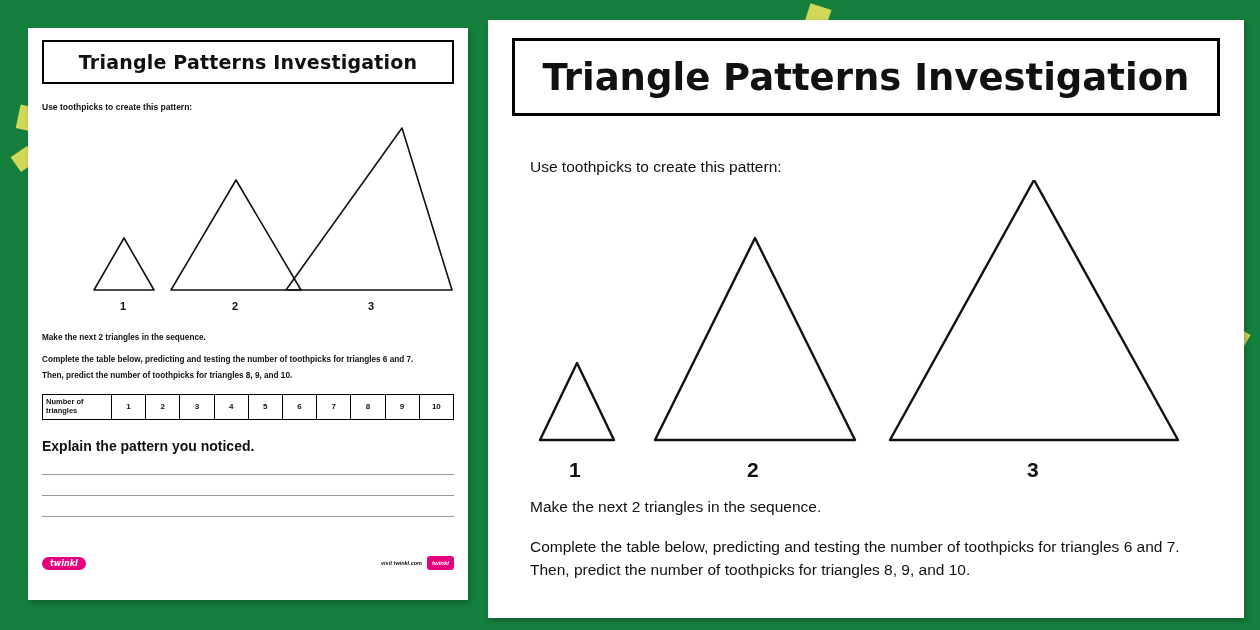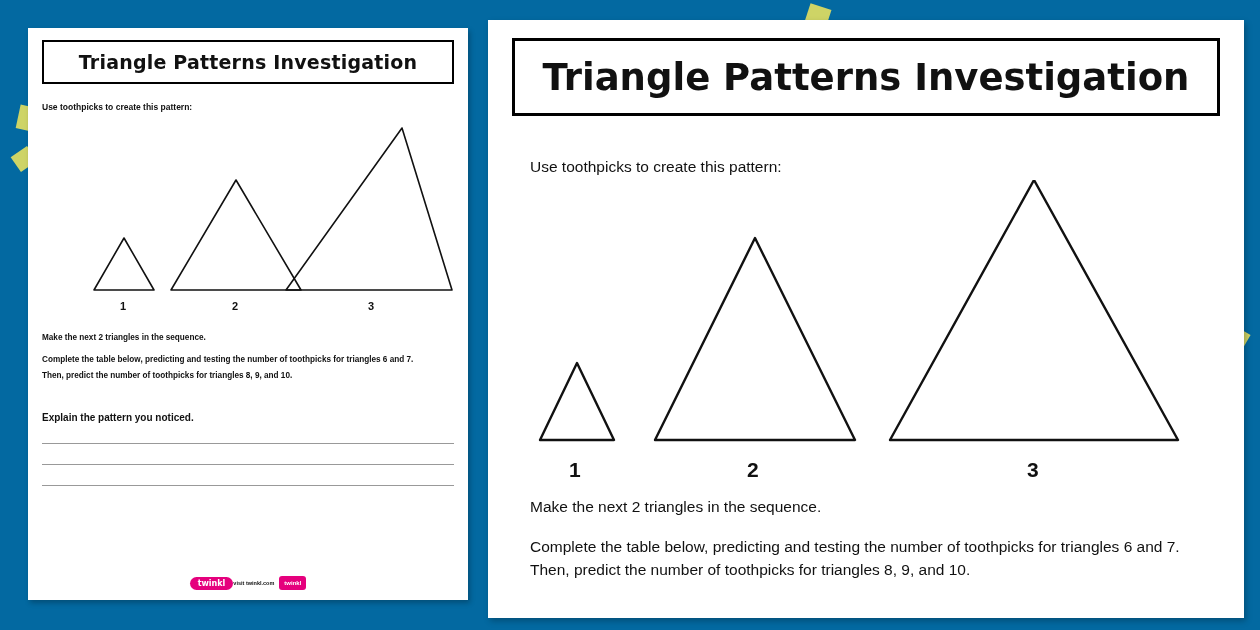--- a/index.html
+++ b/index.html
@@ -10,21 +10,21 @@
     width: 1260px;
     height: 630px;
     overflow: hidden;
     background: #8cc63e;
     font-family: "Liberation Sans", sans-serif;
   }
   .stage {
     position: relative;
     width: 1260px;
     height: 630px;
-    background: #0369a1;
+    background: #15803d;
   }
   
   .confetti {
     position: absolute;
     background: #f2e85c;
     opacity: 0.85;
   }
   .c1 { left: 806px; top: 6px; width: 22px; height: 26px; transform: rotate(18deg); }
   .c2 { left: 1190px; top: 60px; width: 18px; height: 20px; transform: rotate(-22deg); }
   .c3 { left: 18px; top: 106px; width: 16px; height: 24px; transform: rotate(12deg); }
@@ -103,38 +103,39 @@
     color: #111;
   }
   table.sm-table td.hdr {
     width: 64px;
     text-align: left;
     padding-left: 3px;
     font-size: 7.5px;
     line-height: 1.15;
   }
   .sm-explain {
-    font-size: 10px;
+    font-size: 14px;
     font-weight: bold;
     color: #111;
     margin-top: 18px;
   }
   .sm-rule {
     border-bottom: 1px solid #999;
     height: 14px;
     margin-top: 6px;
   }
   .sm-footer {
     position: absolute;
     left: 0;
     right: 0;
-    bottom: 0;
+    bottom: 20px;
     display: flex;
     align-items: center;
-    justify-content: center;
+    justify-content: space-between;
+    font-style: italic;
   }
   .twinkl-logo {
     background: #e5007d;
     color: #fff;
     font-size: 8px;
     font-weight: bold;
     padding: 2px 8px;
     border-radius: 7px;
     font-family: "DejaVu Sans", sans-serif;
   }
@@ -250,20 +251,33 @@
         <div class="sm-label" style="left:190px; top:182px;">2</div>
         <div class="sm-label" style="left:326px; top:182px;">3</div>
       </div>
 
       <div class="sm-para">Make the next 2 triangles in the sequence.</div>
       <div class="sm-para space">Complete the table below, predicting and testing the number of toothpicks for triangles 6 and 7.</div>
       <div class="sm-para">Then, predict the number of toothpicks for triangles 8, 9, and 10.</div>
 
       <table class="sm-table">
         <tbody>
+            <tr>
+          <td class="hdr">Number of triangles</td>
+          <td>1</td>
+          <td>2</td>
+          <td>3</td>
+          <td>4</td>
+          <td>5</td>
+          <td>6</td>
+          <td>7</td>
+          <td>8</td>
+          <td>9</td>
+          <td>10</td>
+        </tr>
       </tbody>
         </table>
 
       <div class="sm-explain">Explain the pattern you noticed.</div>
       <div class="sm-rule"></div>
       <div class="sm-rule"></div>
       <div class="sm-rule"></div>
 
       <div class="sm-footer">
         <div class="twinkl-logo">twinkl</div>

